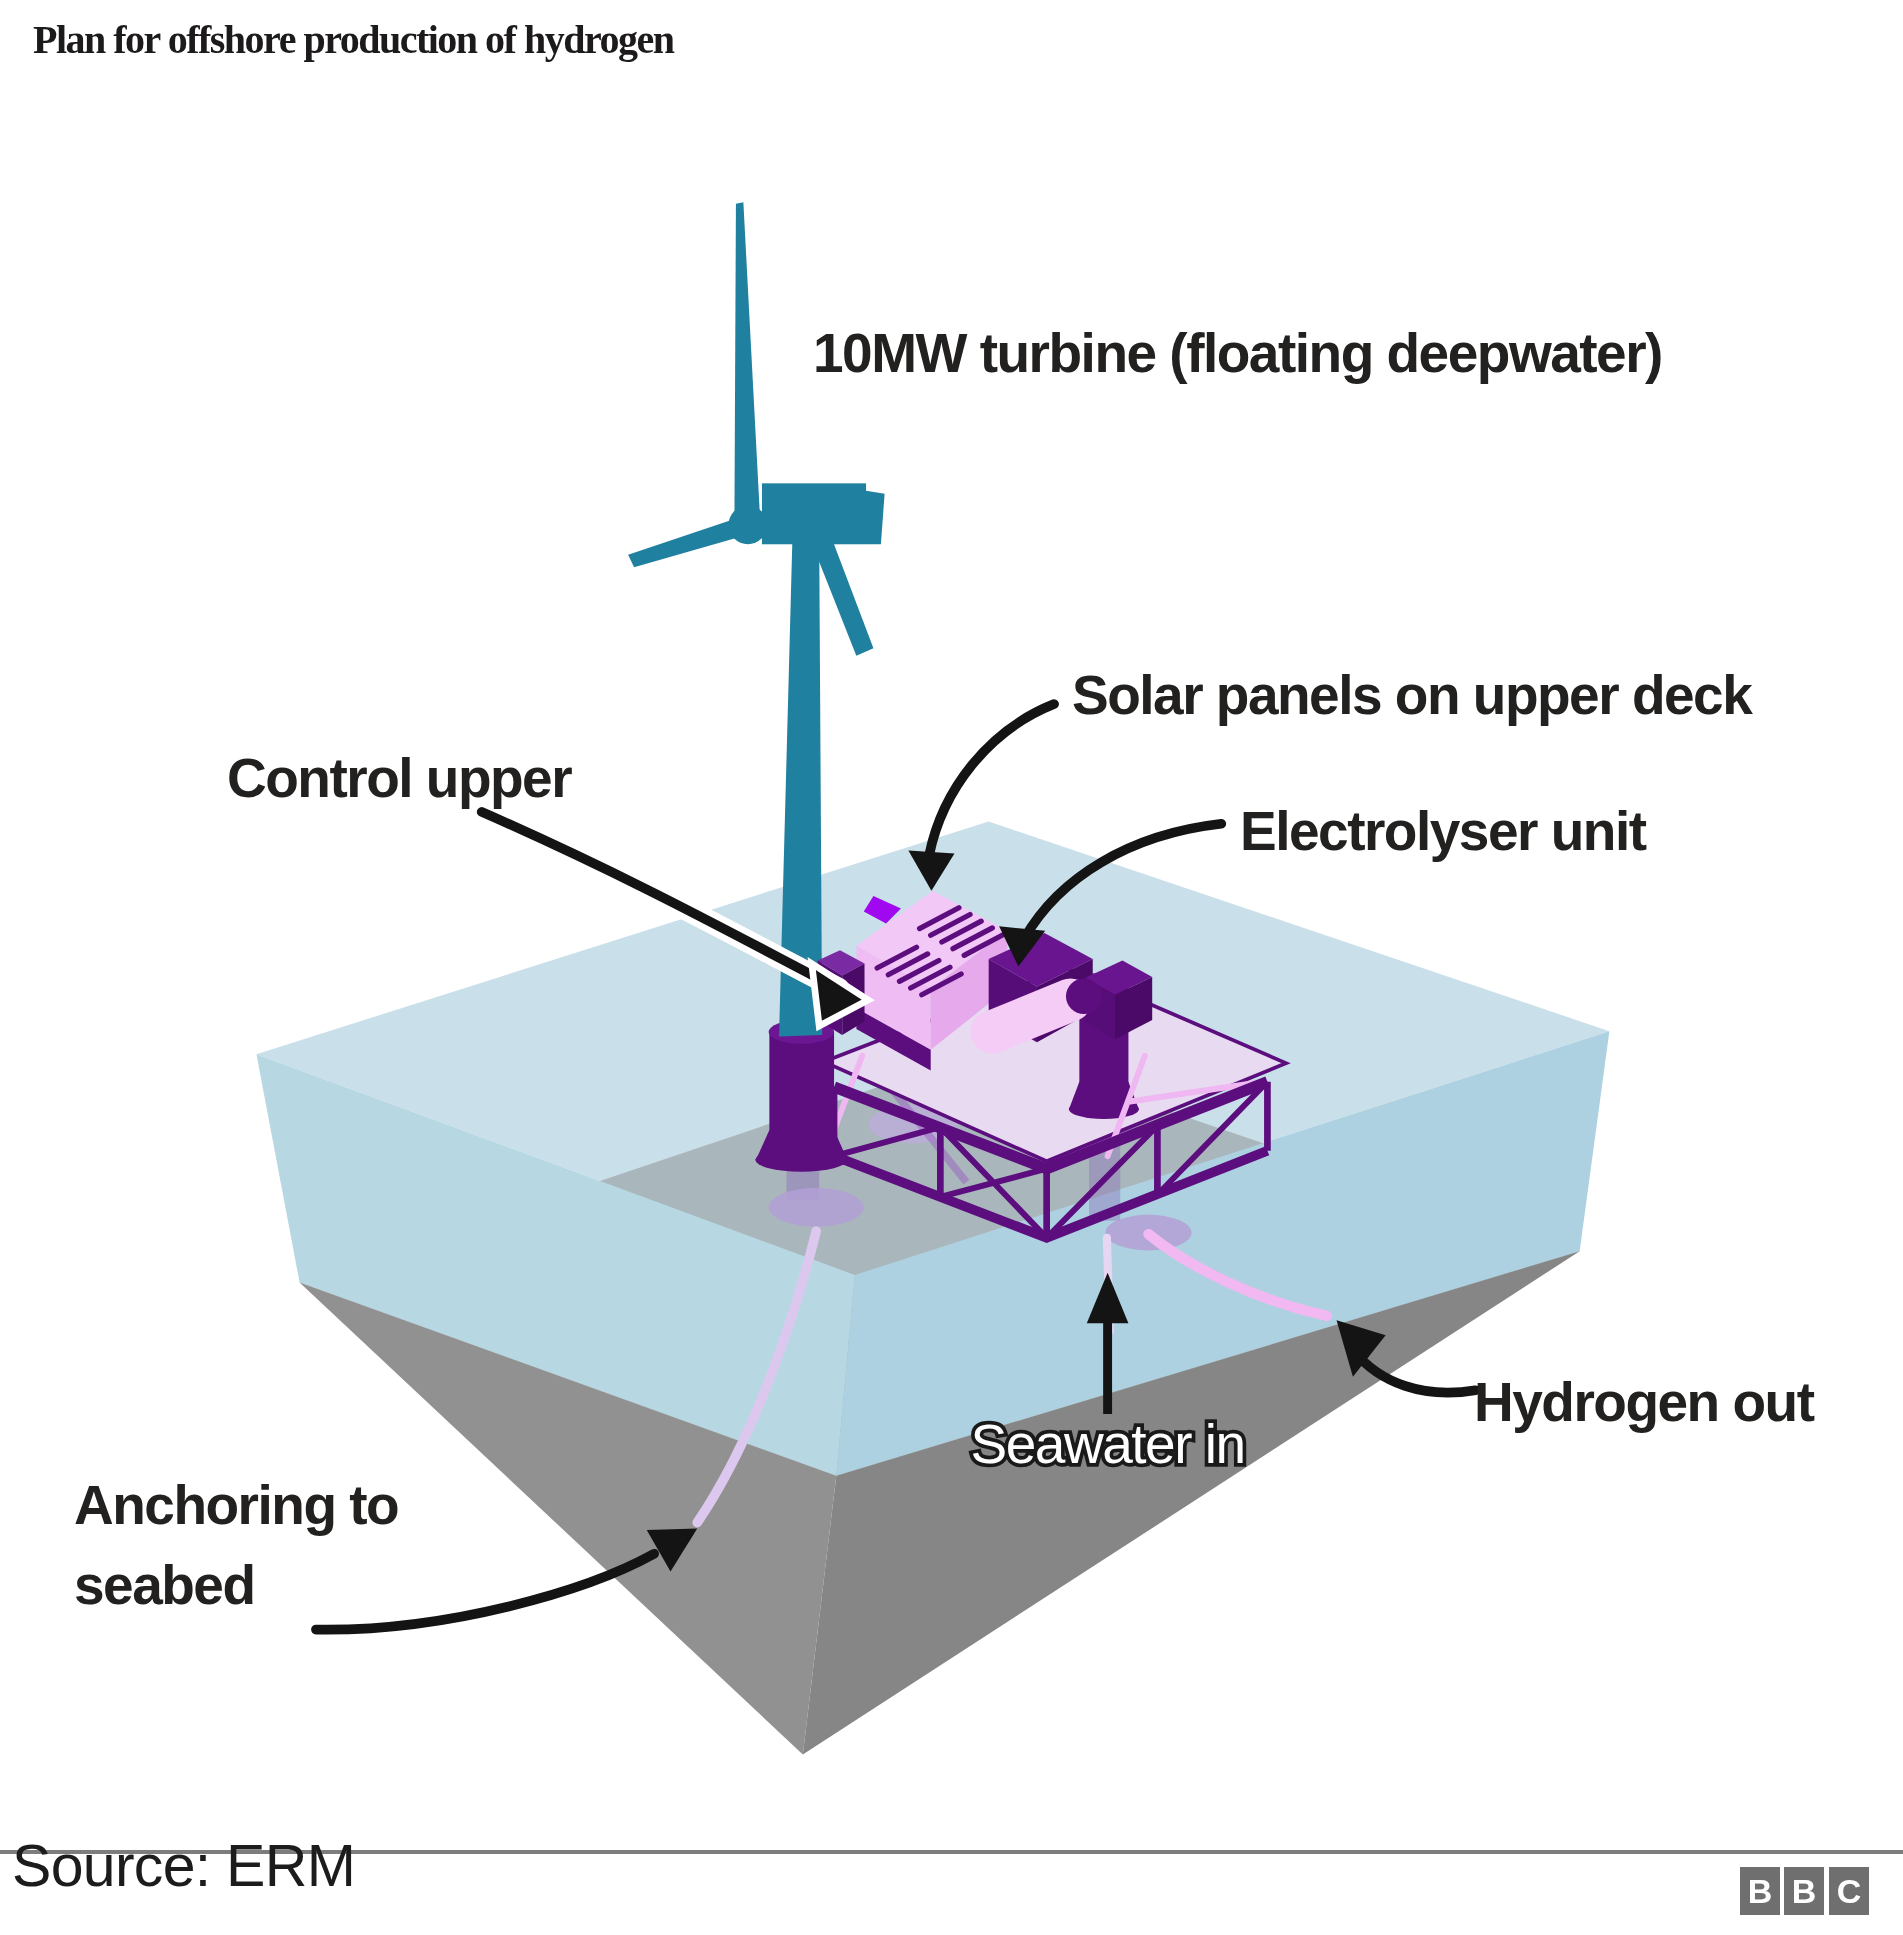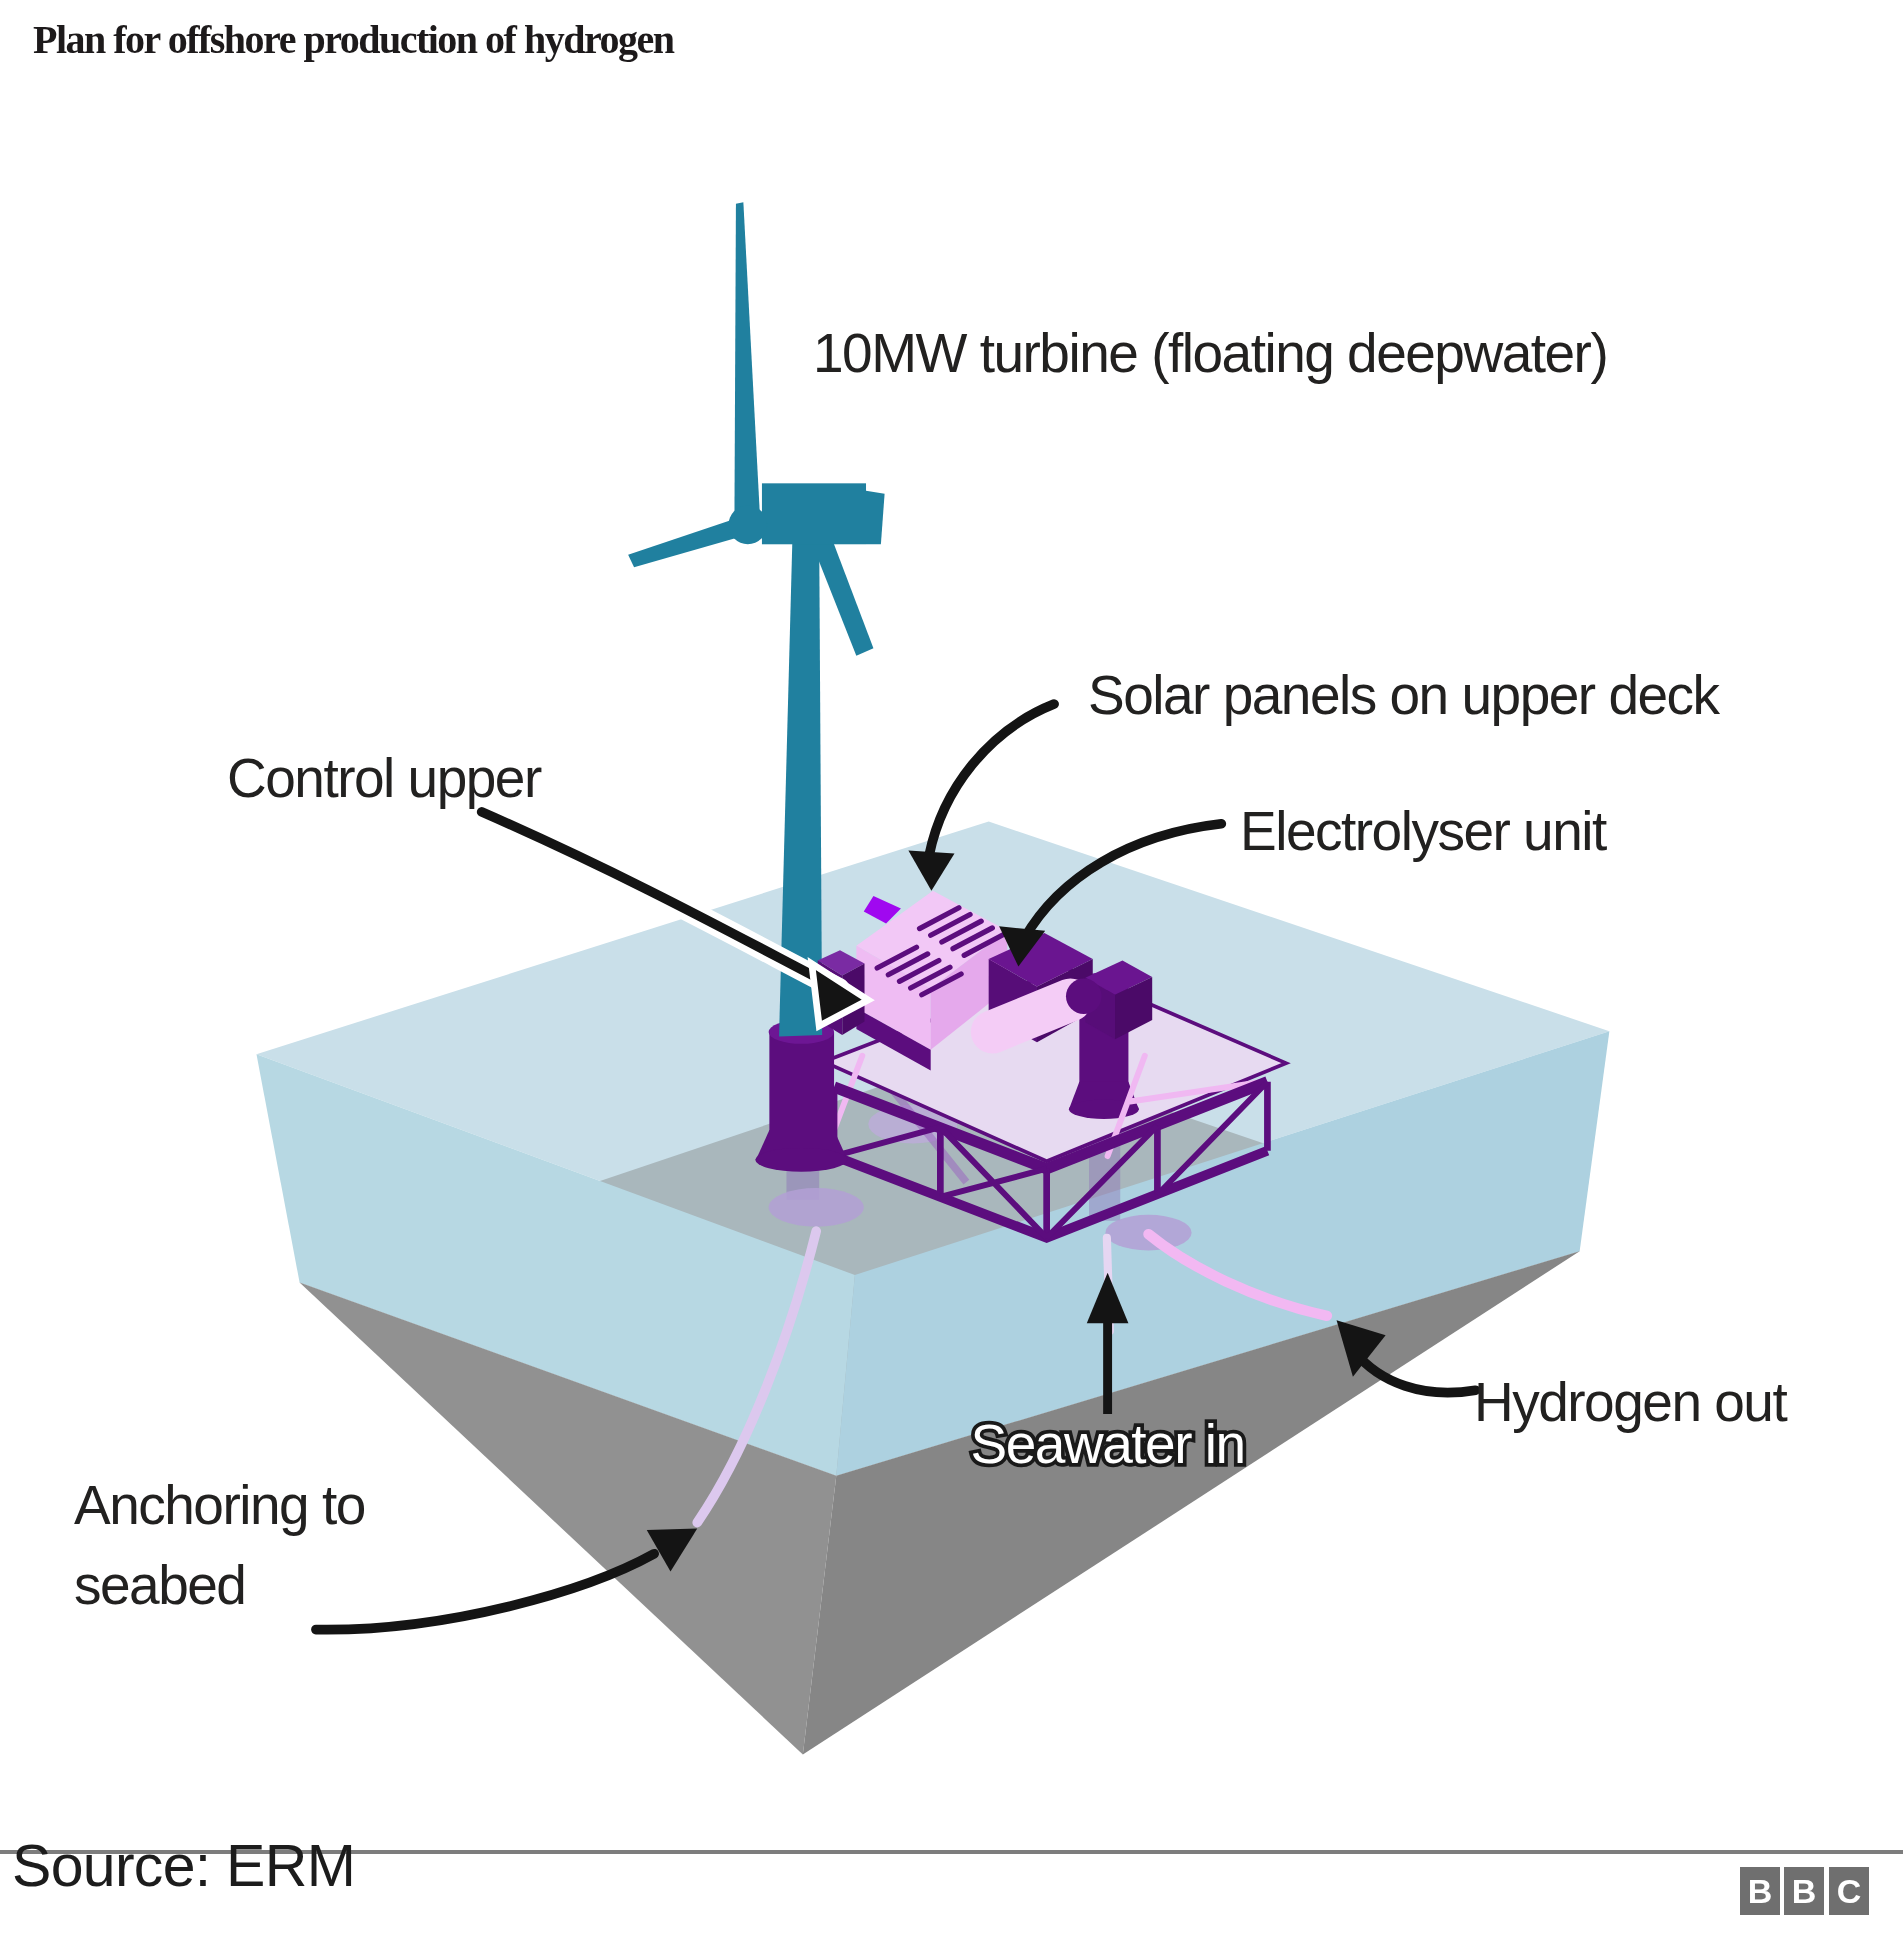--- a/index.html
+++ b/index.html
@@ -3,21 +3,21 @@
 <meta charset="utf-8">
 <style>
   html,body{margin:0;padding:0;background:#ffffff;}
   .stage{position:relative;width:1903px;height:1936px;background:#ffffff;overflow:hidden;
          font-family:"Liberation Sans",sans-serif;}
   .scene{position:absolute;left:0;top:0;}
   .title{position:absolute;left:33px;top:16.4px;
          font-family:"Liberation Serif",serif;font-weight:bold;
          font-size:40px;letter-spacing:-1.5px;color:#1d1a1b;white-space:nowrap;}
   .lbl{position:absolute;font-size:55px;letter-spacing:-1.5px;color:#222120;
-       line-height:1.0;white-space:nowrap;}
+       line-height:1.0;white-space:nowrap;font-weight:bold;}
   .lbl.two{white-space:pre-line;line-height:1.45;}
   .source{position:absolute;left:12px;top:1832px;font-size:59px;letter-spacing:-0.7px;color:#1c1c1c;}
   .rule{position:absolute;left:0;top:1850px;width:1903px;height:3.7px;background:#7d7d7d;}
   .bbc{position:absolute;top:1867px;width:40px;height:48px;background:#6f6f6f;
        color:#ffffff;font-weight:bold;font-size:34px;display:flex;
        align-items:center;justify-content:center;font-family:"Liberation Sans",sans-serif;}
   .b1{left:1740px;} .b2{left:1784px;} .b3{left:1829px;}
 </style>
 </head>
 <body>
@@ -169,21 +169,21 @@
       </g>
     </g>
 
     <text x="1490" y="1968" text-anchor="middle" font-family="Liberation Sans, sans-serif" font-size="74" letter-spacing="-2" fill="#ffffff" stroke="#1a1a1a" stroke-width="10" style="paint-order:stroke;">Seawater in</text>
   </svg>
 
   <div class="title">Plan for offshore production of hydrogen</div>
 
   <div class="lbl" style="left:813px;top:326px;">10MW turbine (floating deepwater)</div>
 
-  <div class="lbl" style="left:1072px;top:668px;margin-left:16px;">Solar panels on upper deck</div>
+  <div class="lbl" style="left:1072px;top:668px;">Solar panels on upper deck</div>
 
   <div class="lbl" style="left:1240px;top:804px;">Electrolyser unit</div>
 
   <div class="lbl" style="left:227px;top:751px;">Control upper</div>
 
   <div class="lbl" style="left:1474px;top:1375px;">Hydrogen out</div>
 
   <div class="lbl two" style="left:74px;top:1466px;">Anchoring to
 seabed</div>
 

